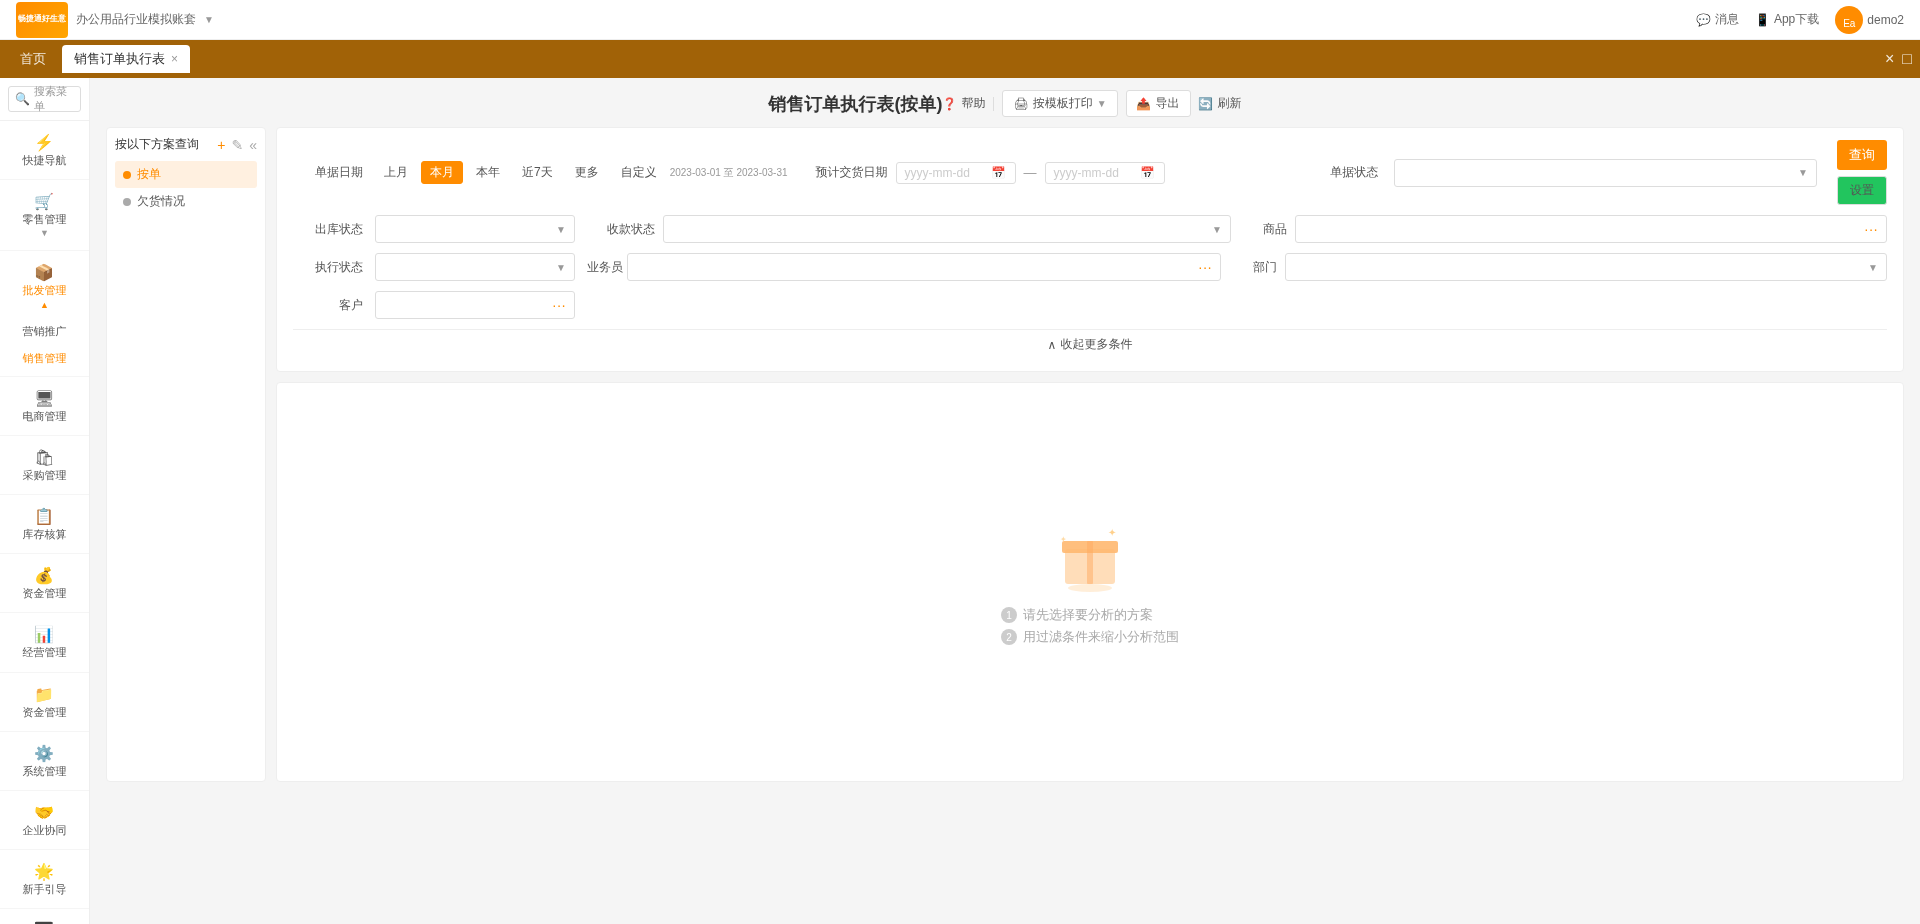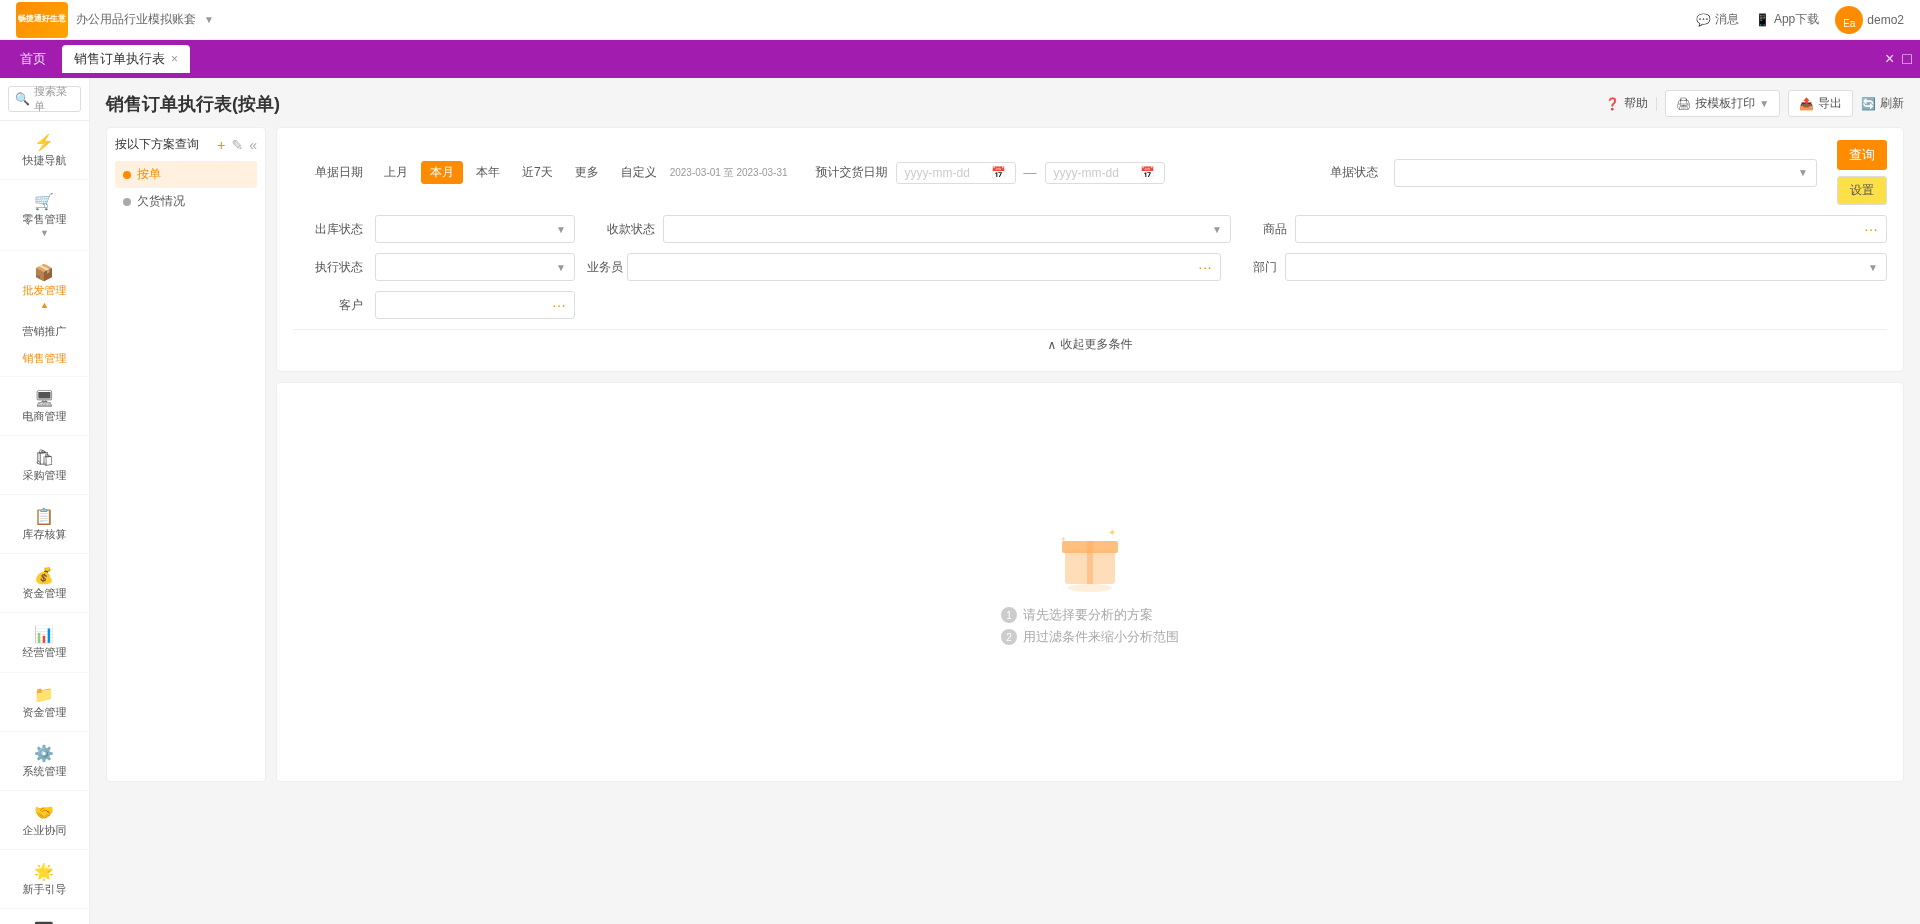--- a/index.html
+++ b/index.html
@@ -26,21 +26,21 @@
       text-align: center;
     }
     .breadcrumb-title { font-size: 12px; color: #666; }
     .dropdown-arrow { color: #999; font-size: 10px; cursor: pointer; }
     .top-header-right { display: flex; align-items: center; gap: 16px; }
     .header-action { display: flex; align-items: center; gap: 4px; color: #666; font-size: 12px; cursor: pointer; }
     .avatar { width: 28px; height: 28px; border-radius: 50%; background: #ff8c00; display: flex; align-items: center; justify-content: center; color: white; font-size: 11px; overflow: hidden; }
 
     
     .tab-bar {
-      background: #a21caf;
+      background: #a16207;
       height: 38px;
       display: flex;
       align-items: center;
       padding: 0 8px;
       gap: 4px;
       flex-shrink: 0;
     }
     .tab-item {
       height: 28px;
       padding: 0 12px;
@@ -113,34 +113,34 @@
 
     
     .page-content {
       flex: 1;
       overflow-y: auto;
       padding: 12px 16px;
     }
 
     
     .page-title-bar {
-      display: flex; align-items: center; justify-content: space-between;
+      display: flex; align-items: center; justify-content: center;
       margin-bottom: 10px;
     }
     .page-title { font-size: 18px; font-weight: bold; color: #333; }
     .page-action-btn {
       display: flex; align-items: center; gap: 4px;
       font-size: 12px; color: #555; cursor: pointer;
     }
     .btn-primary {
       background: #ff8c00; color: white; border: none;
       padding: 6px 4px; border-radius: 3px; cursor: pointer; font-size: 13px;
     }
     .btn-secondary {
-      background: #fde047; color: #555; border: 1px solid #ddd;
+      background: #22c55e; color: #555; border: 1px solid #ddd;
       padding: 5px 12px; border-radius: 3px; cursor: pointer; font-size: 12px;
     }
 
     
     .filter-panel {
       background: #fff;
       border: 1px solid #eee;
       border-radius: 4px;
       padding: 12px 16px;
       margin-bottom: 10px;

